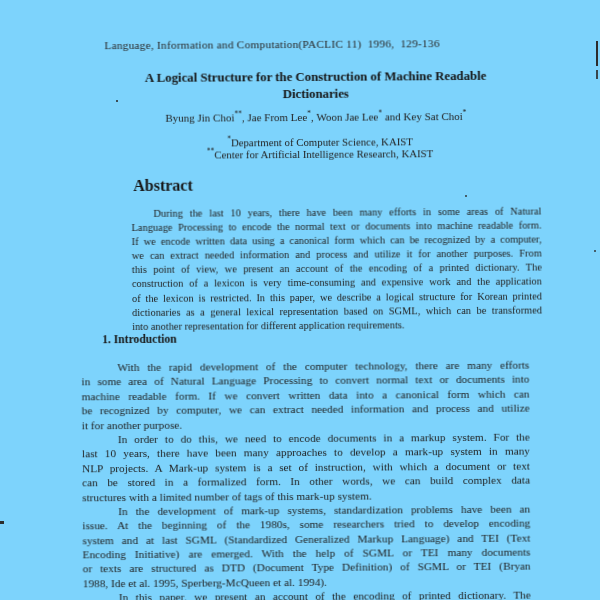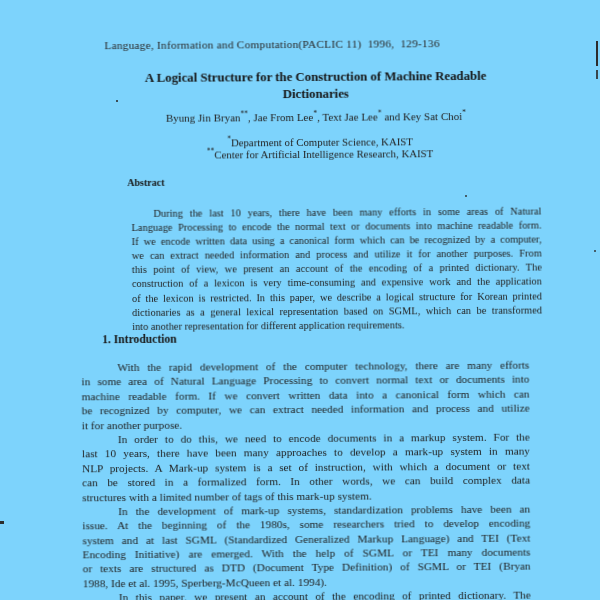--- a/index.html
+++ b/index.html
@@ -16,21 +16,21 @@
 
   .title-block { left:105px; top:69px; width:424px; text-align:center;
                  font-weight:bold; font-size:12.8px; line-height:16.5px; color:#141414; }
 
   .authors { left:105px; top:111px; width:424px; text-align:center; font-size:11px; color:#222; }
   .sup { font-size:7.5px; vertical-align:super; line-height:0; }
 
   .affils { left:105px; top:137px; width:432px; text-align:center;
             font-size:10.8px; line-height:11.8px; color:#222; }
 
-  .abstract-heading { left:128px; top:176px; font-size:10px; font-weight:bold; color:#161616; }
+  .abstract-heading { left:134px; top:176px; font-size:16px; font-weight:bold; color:#161616; }
 
   .abstract-body { left:132px; top:206px; width:410px; font-size:10.4px;
                    line-height:14.1px; color:#222; }
 
   .section-heading { left:102px; top:332px; font-size:11.6px; font-weight:bold; color:#161616; }
 
   .main-body { left:81px; top:359px; width:448px; font-size:11.3px;
                line-height:14.4px; color:#1e1e1e; }
 
   .ln { display:block; overflow:hidden; }
@@ -49,21 +49,21 @@
 <div class="page">
   <div class="content">
 
     <div class="abs journal-header">Language, Information and Computation(PACLIC 11)  1996,  129-136</div>
 
     <div class="abs title-block">
       <div>A Logical Structure for the Construction of Machine Readable</div>
       <div>Dictionaries</div>
     </div>
 
-    <div class="abs authors"><span>Byung Jin Bryan</span><span class="sup">**</span><span>, Jae From Lee</span><span class="sup">*</span><span>, Text Jae Lee</span><span class="sup">*</span><span> and Key Sat Choi</span><span class="sup">*</span></div>
+    <div class="abs authors"><span>Byung Jin Choi</span><span class="sup">**</span><span>, Jae From Lee</span><span class="sup">*</span><span>, Woon Jae Lee</span><span class="sup">*</span><span> and Key Sat Choi</span><span class="sup">*</span></div>
 
     <div class="abs affils">
       <div><span class="sup">*</span><span>Department of Computer Science, KAIST</span></div>
       <div><span class="sup">**</span><span>Center for Artificial Intelligence Research, KAIST</span></div>
     </div>
 
     <div class="abs abstract-heading">Abstract</div>
 
     <div class="abs abstract-body">
       <span class="ln jl ind-a">During the last 10 years, there have been many efforts in some areas of Natural</span>

